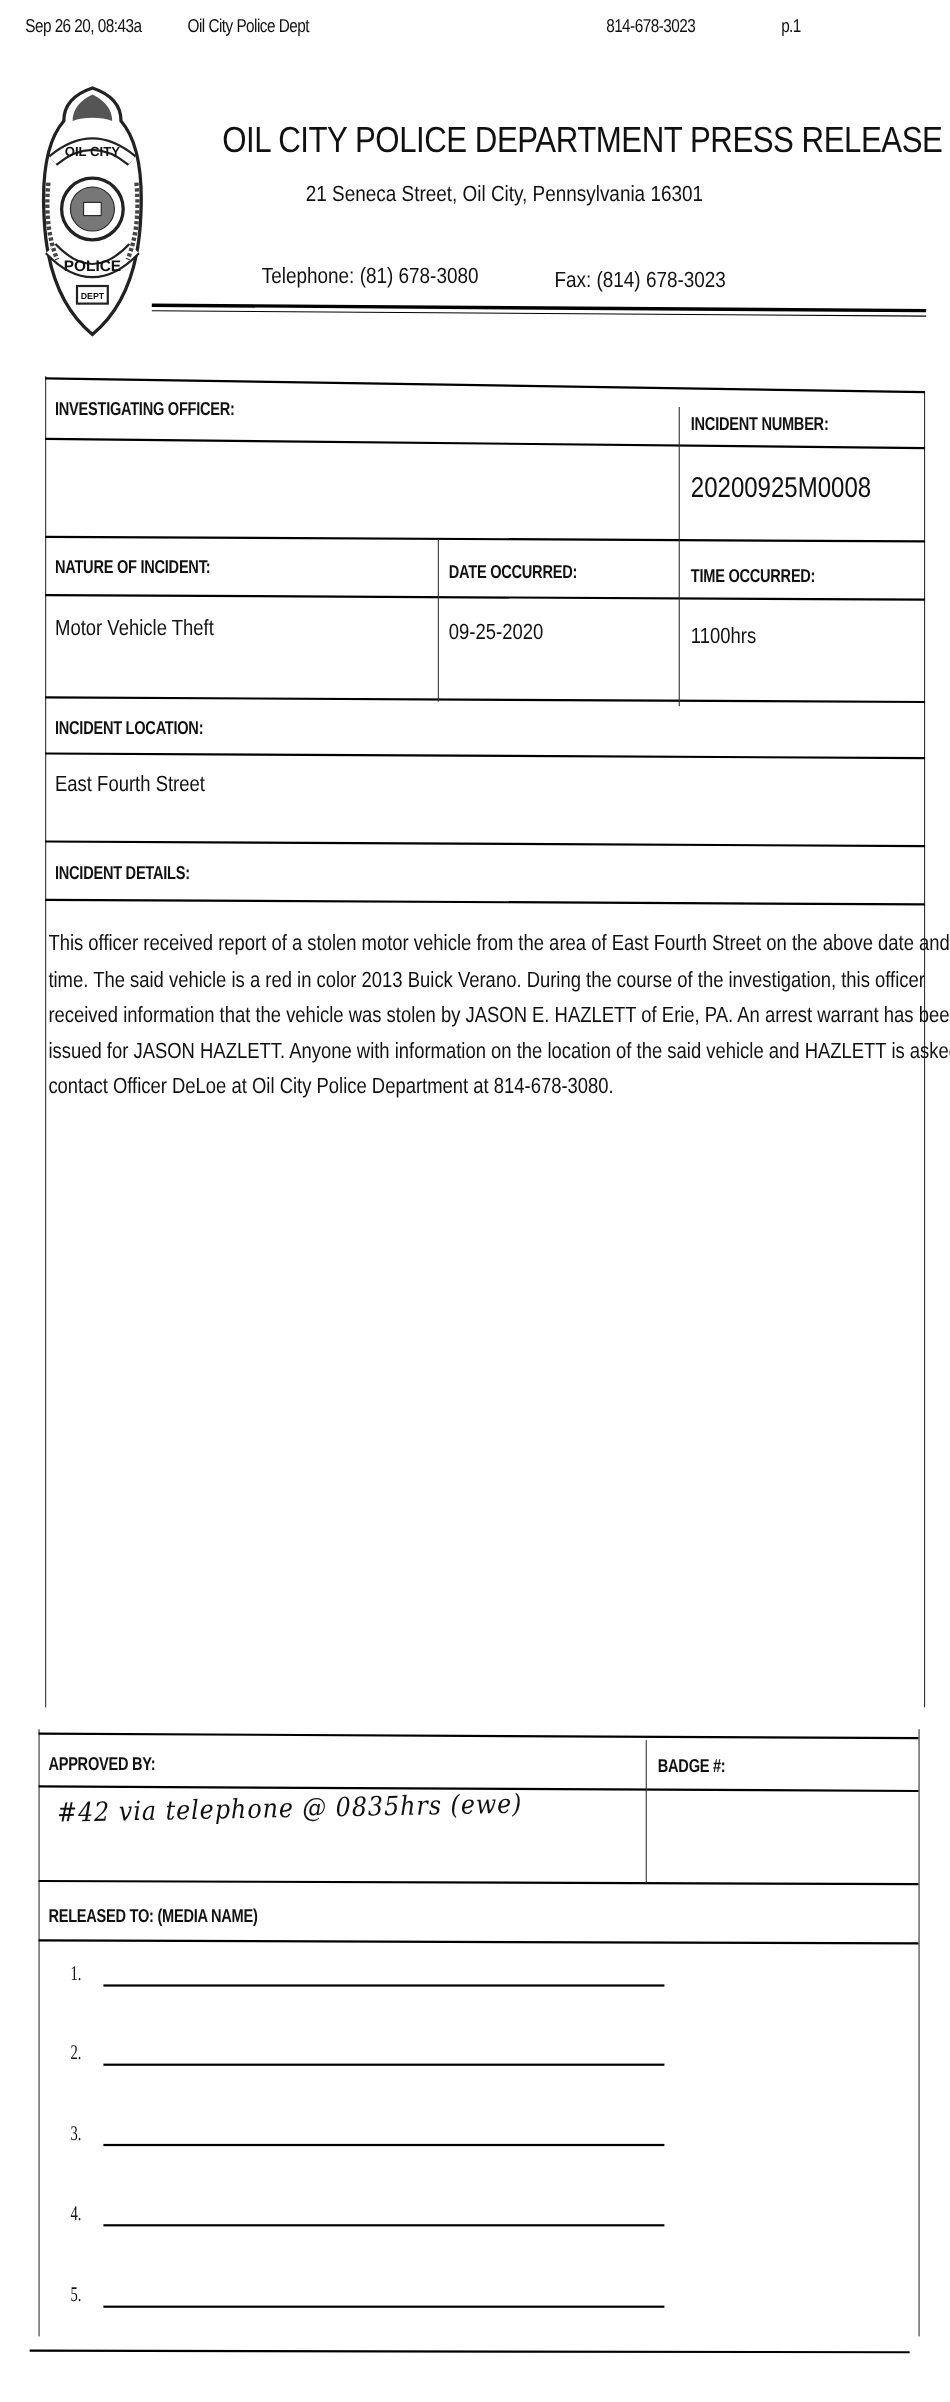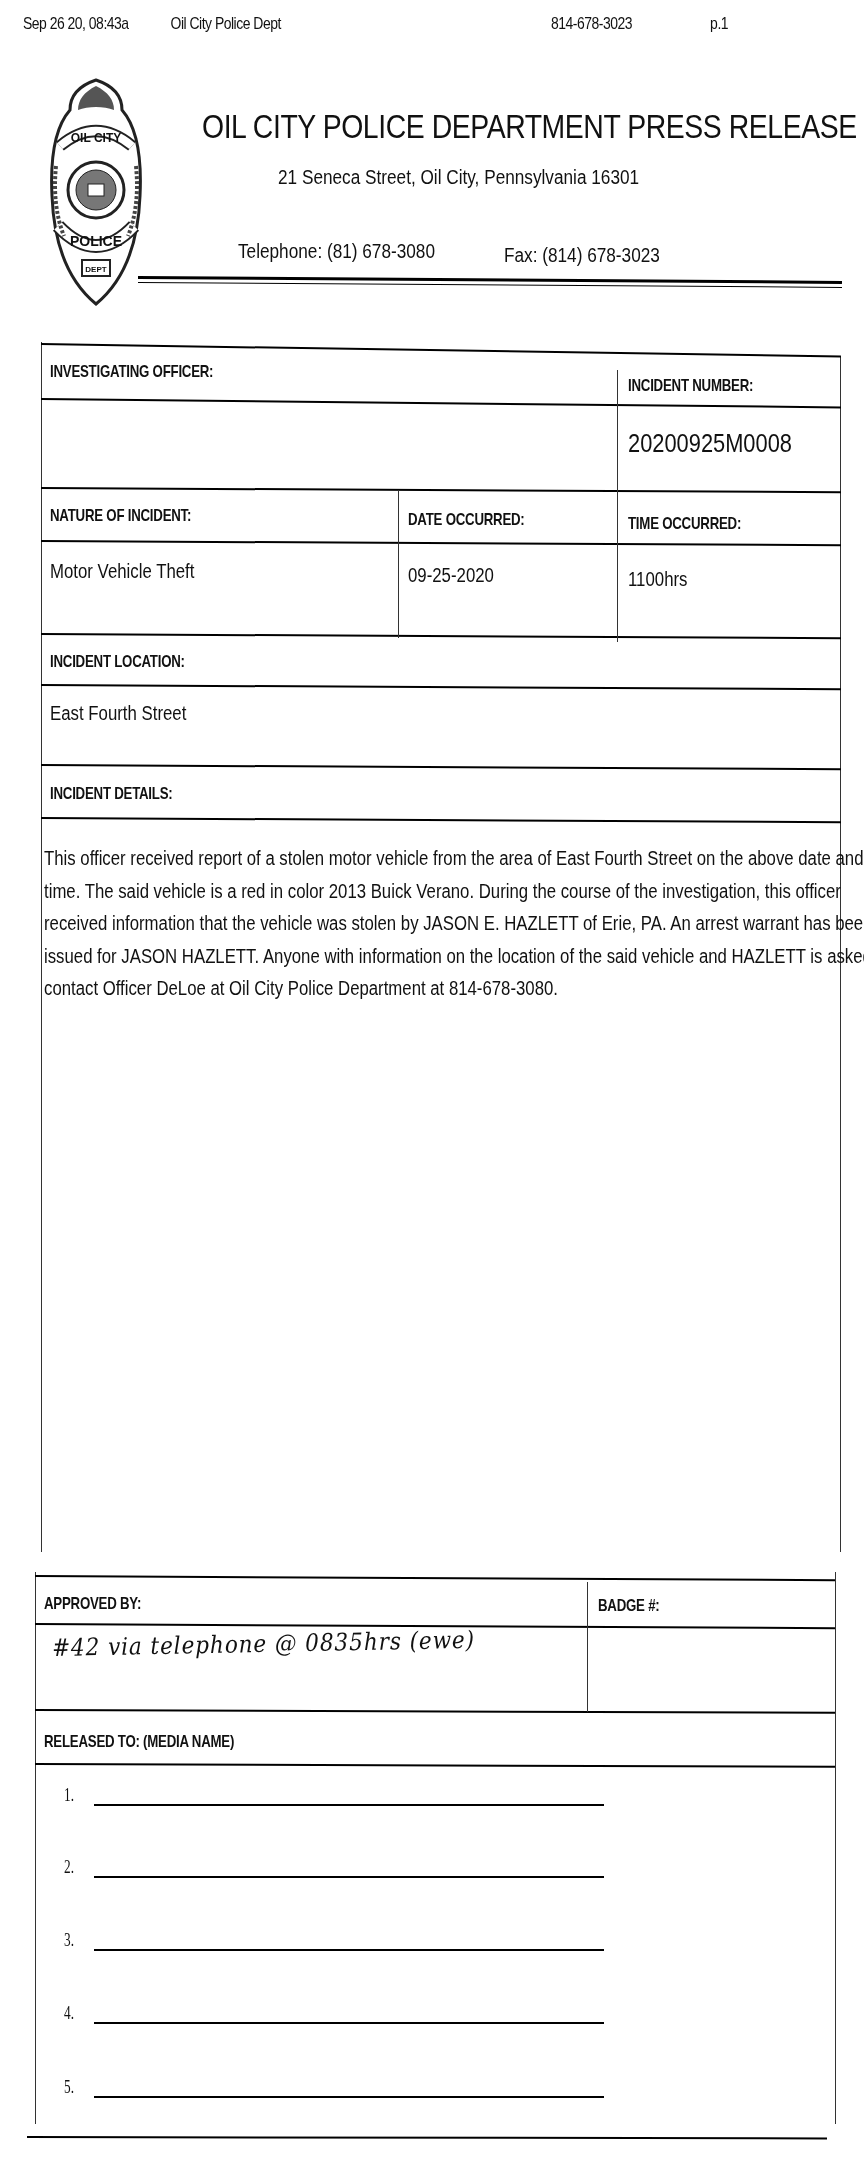--- a/index.html
+++ b/index.html
@@ -7,21 +7,21 @@
     width: 864px; height: 2184px; position: relative; overflow: hidden;
     font-family: "Liberation Sans", sans-serif; color: #111;
   }
   .fax-header { position: absolute; top: 10px; left: 0; width: 864px; height: 30px; font-family: "Liberation Sans", sans-serif; font-size: 17px; letter-spacing: -0.6px; transform: scaleX(0.82); transform-origin: left; }
   .fax-header span { position: absolute; top: 4px; white-space: nowrap; }
   .fh-date { left: 28px; }
   .fh-sender { left: 208px; }
   .fh-phone { left: 672px; }
   .fh-page { left: 866px; }
 
-  .badge { position: absolute; left: 48px; top: 76px; width: 96px; height: 232px; text-align: right; }
+  .badge { position: absolute; left: 36px; top: 76px; width: 96px; height: 232px; text-align: right; }
 
   .title { position: absolute; left: 202px; top: 108px; font-size: 33px; letter-spacing: -0.5px; white-space: nowrap; transform: scaleX(0.86); transform-origin: left; }
   .address { position: absolute; left: 278px; top: 166px; font-size: 20px; white-space: nowrap; transform: scaleX(0.86); transform-origin: left; }
   .tel { position: absolute; left: 238px; top: 240px; font-size: 20px; white-space: nowrap; transform: scaleX(0.86); transform-origin: left; }
   .fax { position: absolute; left: 504px; top: 244px; font-size: 20px; white-space: nowrap; transform: scaleX(0.86); transform-origin: left; }
   .rule { position: absolute; left: 138px; width: 704px; background: #000; transform: rotate(0.4deg); transform-origin: left; }
   .rule.r1 { top: 276px; height: 3px; }
   .rule.r2 { top: 282px; height: 1px; }
   .hline { position: absolute; height: 2px; background: #000; }
   .vline { position: absolute; width: 1px; background: #333; }

